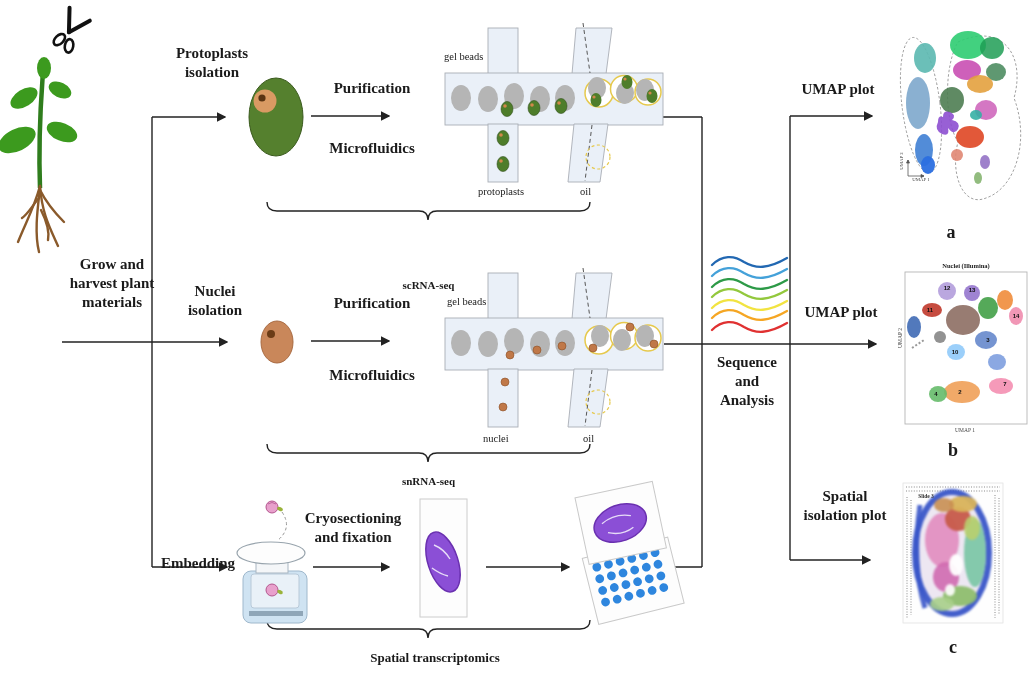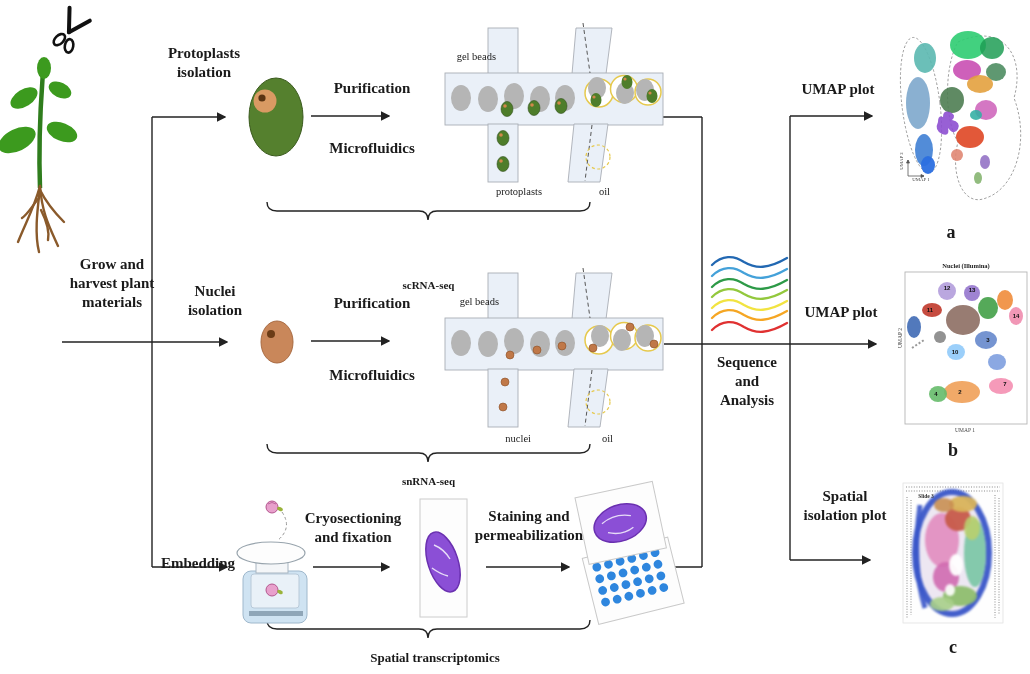--- a/index.html
+++ b/index.html
@@ -1,20 +1,20 @@
 <!DOCTYPE html>
 <html><head>
 <meta charset="utf-8">
 <style>
   html,body{margin:0;padding:0;background:#ffffff;}
   .canvas{position:relative;width:1030px;height:674px;background:#ffffff;overflow:hidden;
           font-family:"Liberation Serif","DejaVu Serif",serif;color:#1a1a1a;}
   .canvas svg.bg{position:absolute;left:0;top:0;}
   .lbl{position:absolute;font-weight:bold;font-size:15px;line-height:1.28;text-align:center;}
-  .lbl-sm{position:absolute;font-weight:normal;font-size:10.5px;line-height:1.1;text-align:right;}
+  .lbl-sm{position:absolute;font-weight:normal;font-size:10.5px;line-height:1.1;text-align:left;}
   .lbl-xs{position:absolute;font-weight:bold;font-size:6px;line-height:1;text-align:center;color:#222;}
   .lbl-xxs{position:absolute;font-weight:normal;font-size:5.5px;line-height:1;text-align:center;color:#444;}
   .panel-letter{position:absolute;font-weight:bold;font-size:18px;text-align:center;}
   .rot90{transform:rotate(-90deg);transform-origin:left top;}
   .blur1{filter:blur(1.1px);}
   .blur2{filter:blur(0.6px);}
 </style>
 </head>
 <body>
 
@@ -324,39 +324,38 @@
       <ellipse cx="942" cy="604" rx="12" ry="7" fill="#a8cf8a" opacity="0.9"></ellipse>
       <ellipse cx="956" cy="565" rx="7" ry="11" fill="#ffffff" opacity="0.95"></ellipse>
       <ellipse cx="950" cy="590" rx="5" ry="6" fill="#ffffff" opacity="0.9"></ellipse>
       <path d="M920,505 C915,540 915,575 925,608" stroke="#3a57c9" stroke-width="5" fill="none" opacity="0.9"></path>
     </g>
   </g>
 </svg>
 
 <div class="lbl" style="left:58px;top:255px;width:108px;">Grow and harvest plant materials</div>
 
-<div class="lbl" style="left:148px;top:44px;width:112px;">Protoplasts isolation</div>
+<div class="lbl" style="left:156px;top:44px;width:112px;">Protoplasts isolation</div>
 <div class="lbl" style="left:312px;top:79px;width:120px;">Purification</div>
 <div class="lbl" style="left:308px;top:139px;width:128px;">Microfluidics</div>
 <div class="lbl-sm" style="left:444px;top:51px;width:52px;">gel beads</div>
 <div class="lbl-sm" style="left:478px;top:186px;width:64px;">protoplasts</div>
 <div class="lbl-sm" style="left:580px;top:186px;width:30px;">oil</div>
 <div class="lbl" style="left:376px;top:245px;width:105px;font-size:11px;margin-top:33px;">scRNA-seq</div>
 
 <div class="lbl" style="left:174px;top:282px;width:82px;">Nuclei isolation</div>
 <div class="lbl" style="left:312px;top:294px;width:120px;">Purification</div>
 <div class="lbl" style="left:308px;top:366px;width:128px;">Microfluidics</div>
 <div class="lbl-sm" style="left:447px;top:296px;width:52px;">gel beads</div>
 <div class="lbl-sm" style="left:483px;top:433px;width:48px;">nuclei</div>
 <div class="lbl-sm" style="left:583px;top:433px;width:30px;">oil</div>
 <div class="lbl" style="left:376px;top:474px;width:105px;font-size:11px;">snRNA-seq</div>
 
 <div class="lbl" style="left:148px;top:546px;width:100px;margin-top:8px;">Embedding</div>
 <div class="lbl" style="left:297px;top:509px;width:112px;">Cryosectioning and fixation</div>
-<div class="lbl" style="left:470px;top:507px;width:118px;">Staining and permeabilization</div>
 <div class="lbl" style="left:340px;top:650px;width:190px;font-size:13px;">Spatial transcriptomics</div>
 
 <div class="lbl" style="left:707px;top:353px;width:80px;">Sequence and Analysis</div>
 
 <div class="lbl" style="left:793px;top:80px;width:90px;">UMAP plot</div>
 <div class="lbl" style="left:796px;top:303px;width:90px;">UMAP plot</div>
 <div class="lbl" style="left:799px;top:487px;width:92px;">Spatial isolation plot</div>
 
 <div class="panel-letter" style="left:942px;top:222px;width:18px;">a</div>
 <div class="panel-letter" style="left:944px;top:440px;width:18px;">b</div>

